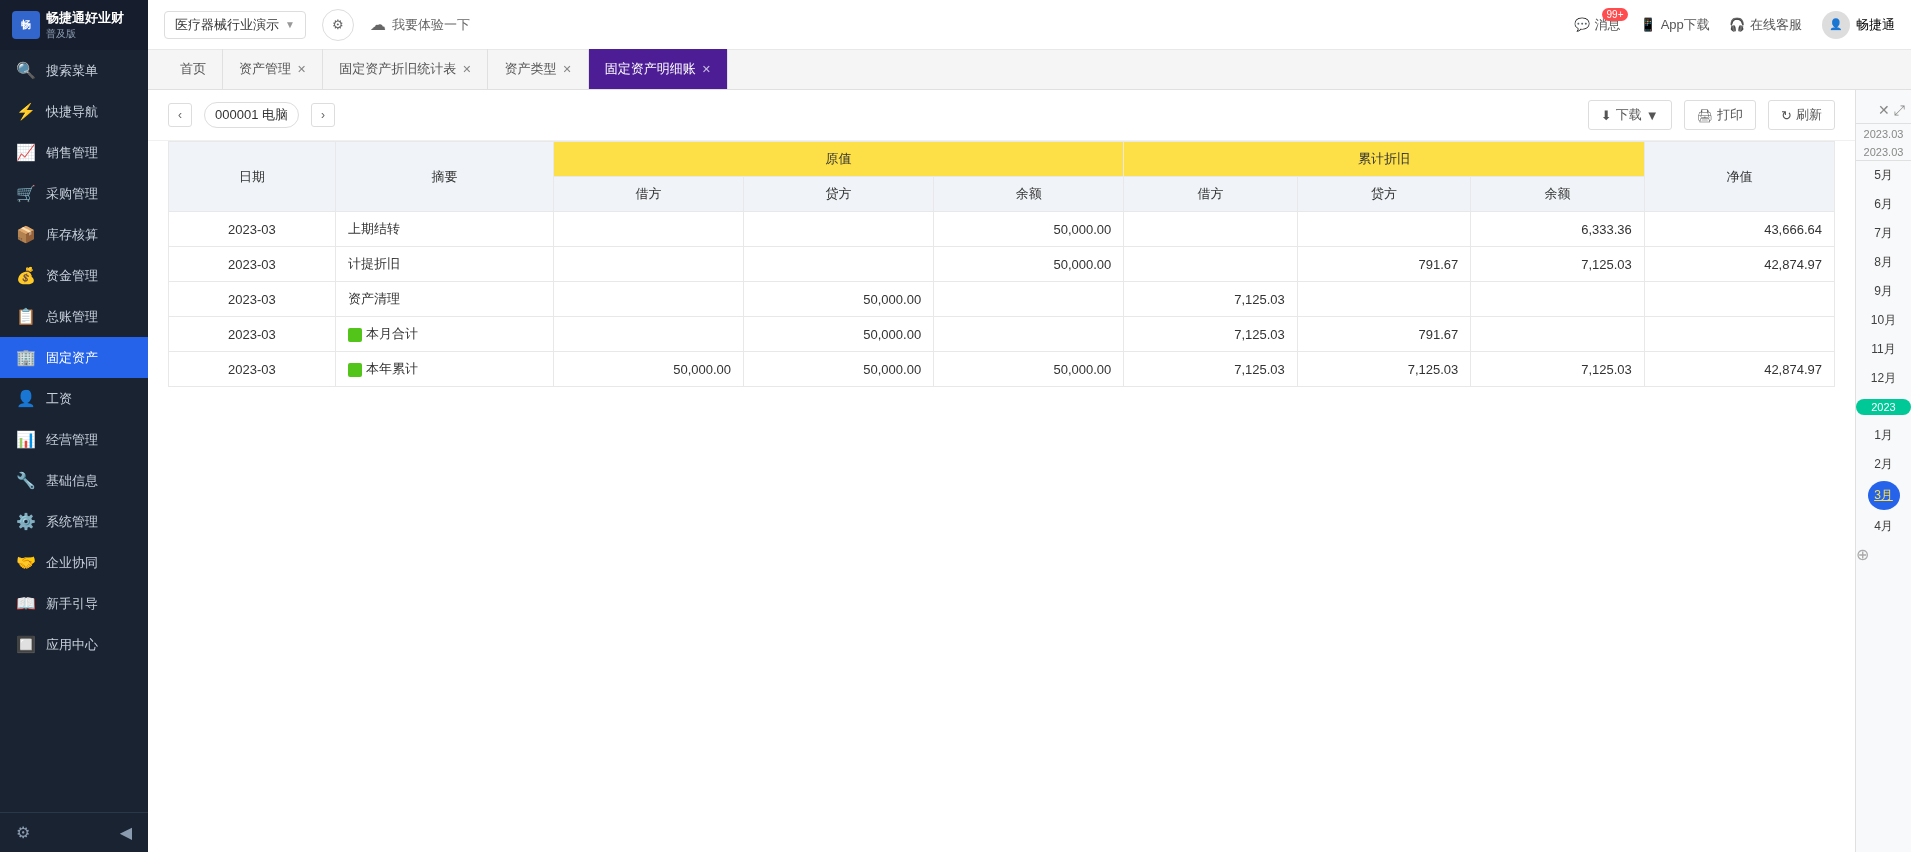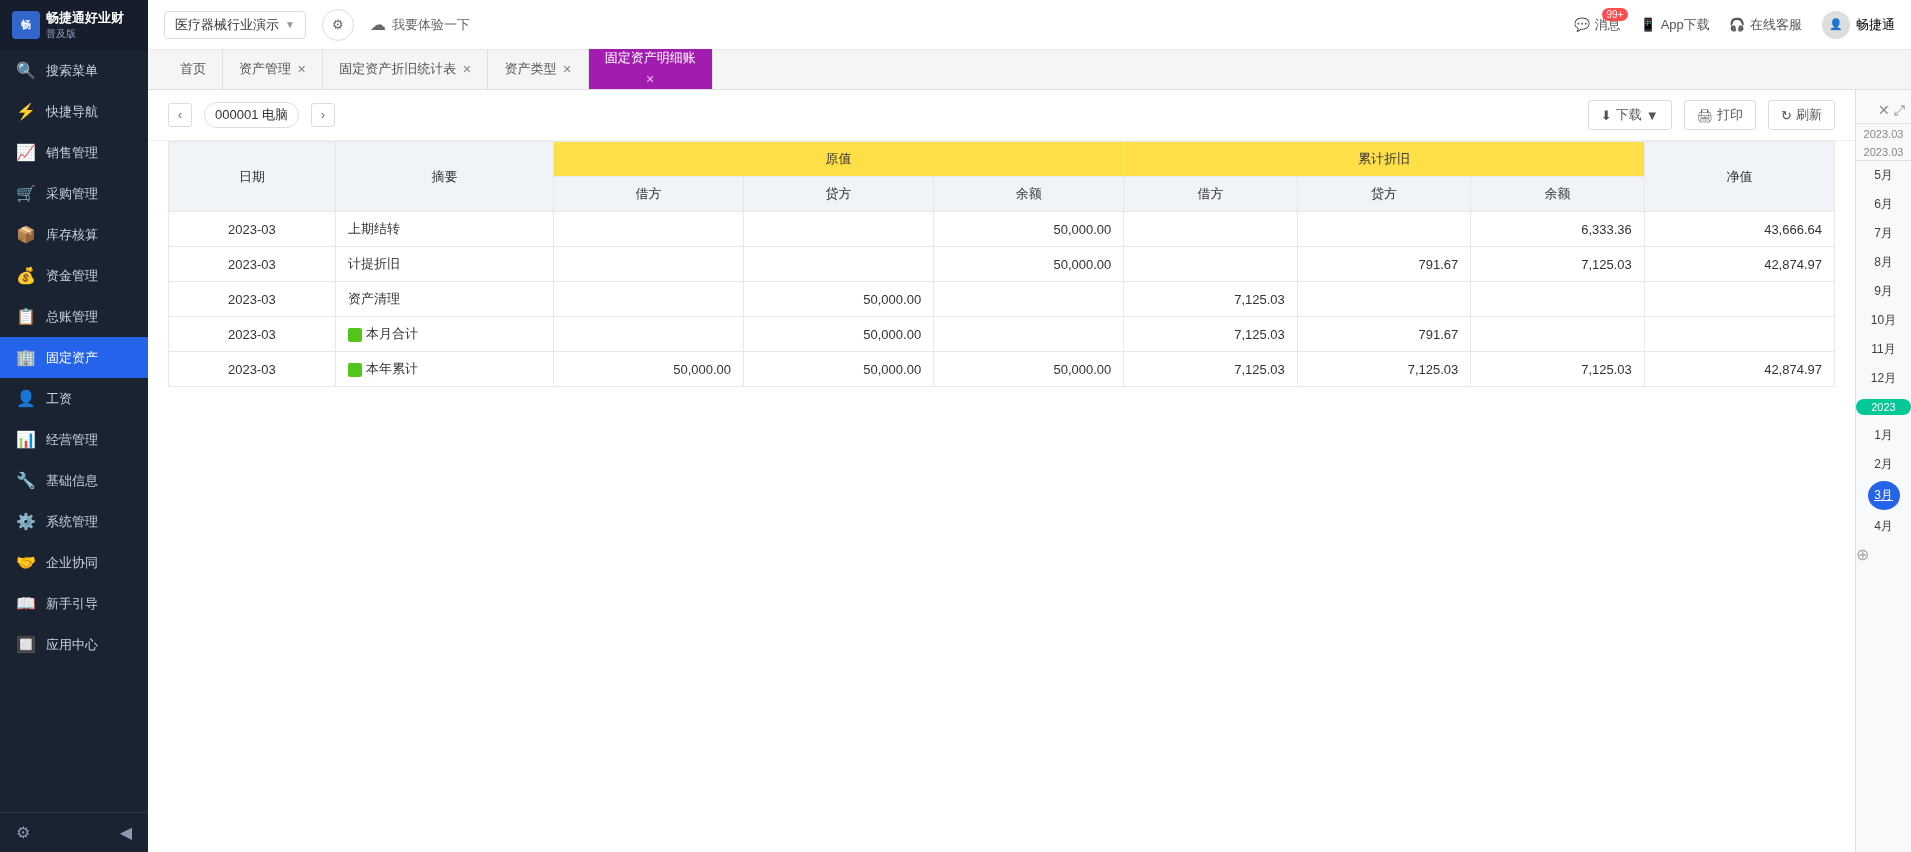--- a/index.html
+++ b/index.html
@@ -181,24 +181,23 @@
       height: 40px;
       display: flex;
       align-items: center;
       gap: 6px;
       font-size: 13px;
       cursor: pointer;
       color: #555;
       border-right: 1px solid #e0e0e0;
     }
     .tab-item.active {
-      background: #a21caf;
+      background: #4c1d95;
       color: #fff;
       border-radius: 0;
-      flex-direction: column;
     }
     .tab-item .tab-close { font-size: 11px; opacity: 0.7; cursor: pointer; }
     .tab-item.active .tab-close { color: #fff; }
 
     
     .content-area {
       flex: 1;
       display: flex;
       overflow: hidden;
     }
@@ -321,21 +320,21 @@
     .month-item {
       width: 100%;
       text-align: center;
       padding: 6px 0;
       cursor: pointer;
       color: #404040;
       font-size: 12px;
     }
     .month-item.active-month {
       background: #2563eb;
-      color: #ffffff;
+      color: #fde047;
       border-radius: 50%;
       width: 32px;
       margin: 2px auto;
       text-decoration: underline;
     }
     .month-item.highlight-year {
       background: #00c896;
       color: #fff;
       border-radius: 10px;
       padding: 2px 8px;

